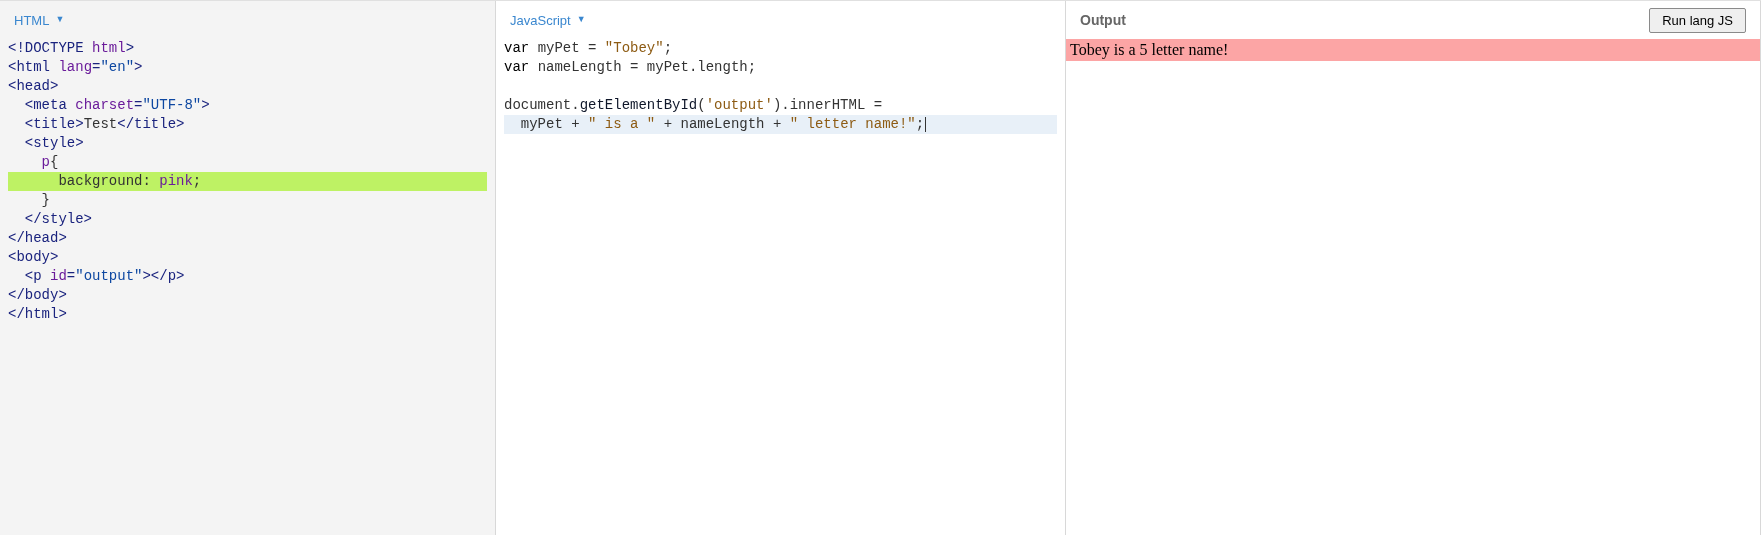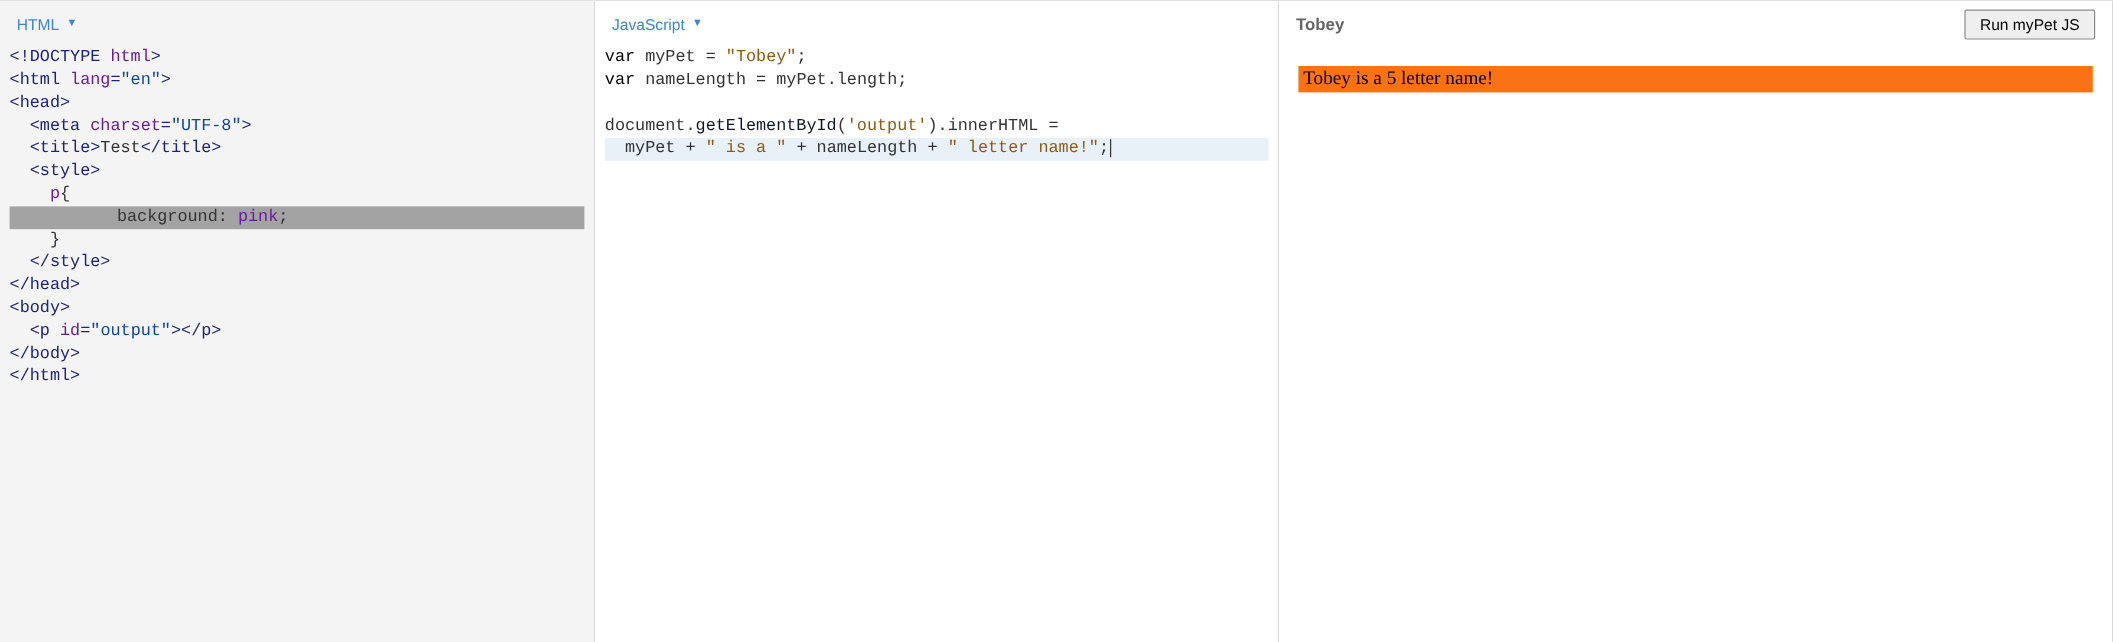--- a/index.html
+++ b/index.html
@@ -55,21 +55,21 @@
   font-size: 14px;
   line-height: 19px;
   padding: 0 8px 8px 8px;
   white-space: pre;
   overflow: auto;
   height: calc(100% - 38px);
 }
 .panel-html .code-area { background: #f4f4f4; }
 .panel-js .code-area { background: #fff; }
 .code-line { padding: 0 0; }
-.code-line.highlight-html { background: #a3a3a3; padding-left: 39px; }
+.code-line.highlight-html { background: #bef264; }
 .code-line.highlight-js { background: #e8f0f8; }
 
 
 .tag { color: #1a237e; text-align: center; }
 .attr { color: #6a1b9a; }
 .str { color: #0d47a1; }
 .strbrown { color: #8d5b13; }
 .sel { color: #6a1b9a; }
 .prop { color: #333; }
 .val { color: #6a1b9a; }
@@ -87,25 +87,25 @@
   border-radius: 2px;
   cursor: pointer;
 }
 
 .output-body {
   padding: 0;
   height: calc(100% - 38px);
   overflow: auto;
 }
 .output-result {
-  background: #f97316;
+  background: #fca5a5;
   font-family: "Times New Roman", Times, serif;
   font-size: 16px;
   padding: 2px 4px;
-  margin: 16px;
+  margin: 0;
 }
 .cursor {
   display: inline-block;
   width: 1px;
   height: 15px;
   background: #333;
   vertical-align: middle;
   margin-left: 1px;
 }
 </style>
@@ -125,21 +125,21 @@
   <div class="panel panel-js">
     <div class="panel-header">
       <span>JavaScript</span>
       <span class="dropdown-arrow">▼</span>
     </div>
     <div class="code-area" id="js-code"><div class="code-line"><span class="kw">var</span><span class="punct"> </span><span class="ident">myPet</span><span class="punct"> = </span><span class="strbrown">"Tobey"</span><span class="punct">;</span></div><div class="code-line"><span class="kw">var</span><span class="punct"> </span><span class="ident">nameLength</span><span class="punct"> = </span><span class="ident">myPet</span><span class="punct">.</span><span class="ident">length</span><span class="punct">;</span></div><div class="code-line">&nbsp;</div><div class="code-line"><span class="ident">document</span><span class="punct">.</span><span class="func">getElementById</span><span class="punct">(</span><span class="strbrown">'output'</span><span class="punct">).</span><span class="ident">innerHTML</span><span class="punct"> =</span></div><div class="code-line highlight-js"><span class="punct">  </span><span class="ident">myPet</span><span class="punct"> + </span><span class="strbrown">" is a "</span><span class="punct"> + </span><span class="ident">nameLength</span><span class="punct"> + </span><span class="strbrown">" letter name!"</span><span class="punct">;</span><span class="cursor"></span></div></div>
   </div>
 
   <div class="panel panel-output">
     <div class="panel-header">
-      <span>Tobey</span>
-      <button class="run-btn">Run myPet JS</button>
+      <span>Output</span>
+      <button class="run-btn">Run lang JS</button>
     </div>
     <div class="output-body">
       <p class="output-result">Tobey is a 5 letter name!</p>
     </div>
   </div>
 
 </div>
 
 </body></html>

